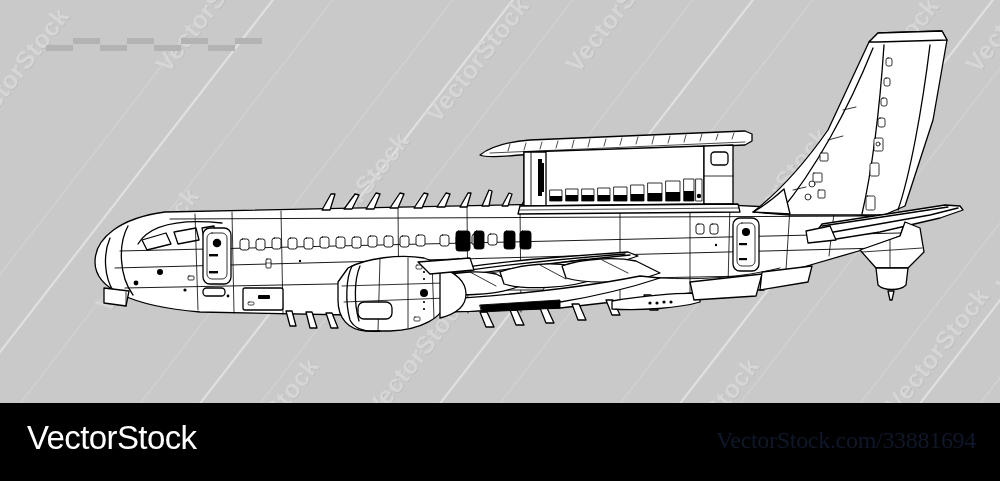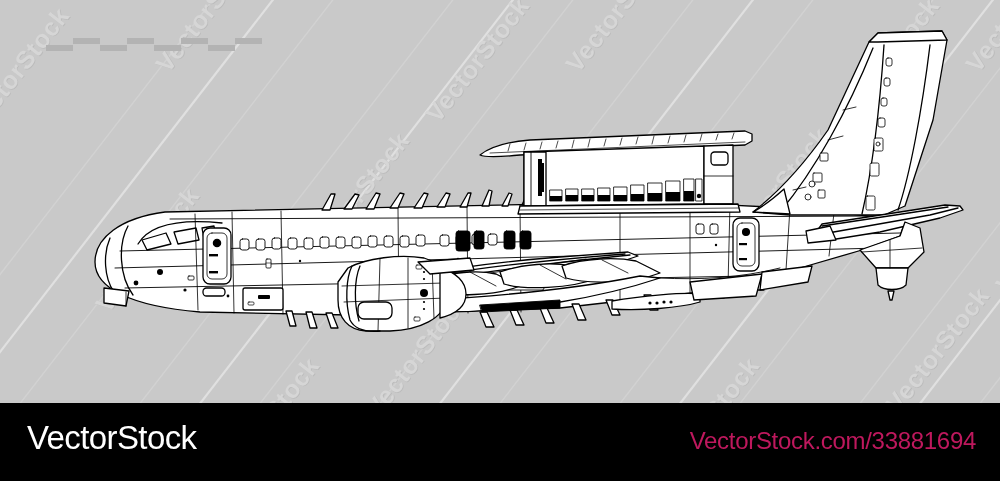--- a/index.html
+++ b/index.html
@@ -18,22 +18,22 @@
   #ruler{position:absolute;left:46px;top:38px;width:218px;height:13px;}
   .rk{position:absolute;width:27px;height:6px;background:#b3b3b3;}
 
   
   #plane{position:absolute;left:0;top:0;width:1000px;height:403px;}
 
   
   #footer{position:absolute;left:0;top:403px;width:1000px;height:78px;background:#000;}
   #logo{position:absolute;left:27px;top:419px;color:#fff;font-size:33px;
         font-weight:normal;letter-spacing:-.6px;}
-  #url{position:absolute;right:24px;top:427px;color:#be185d;font-size:24px;
-       letter-spacing:-.3px;}
+  #url{position:absolute;right:24px;top:427px;color:#0f172a;font-size:24px;
+       letter-spacing:-.3px;font-family:Liberation Serif, serif;}
 </style>
 </head>
 <body>
 
 <div id="stage">
 
   <div id="wm-art">
     <svg id="wm-lines" viewBox="0 0 1400 760" preserveAspectRatio="none">
       <g stroke="#d2d2d2" stroke-width="1.4" fill="none">
         <line x1="-60" y1="760" x2="560" y2="-40"></line>

